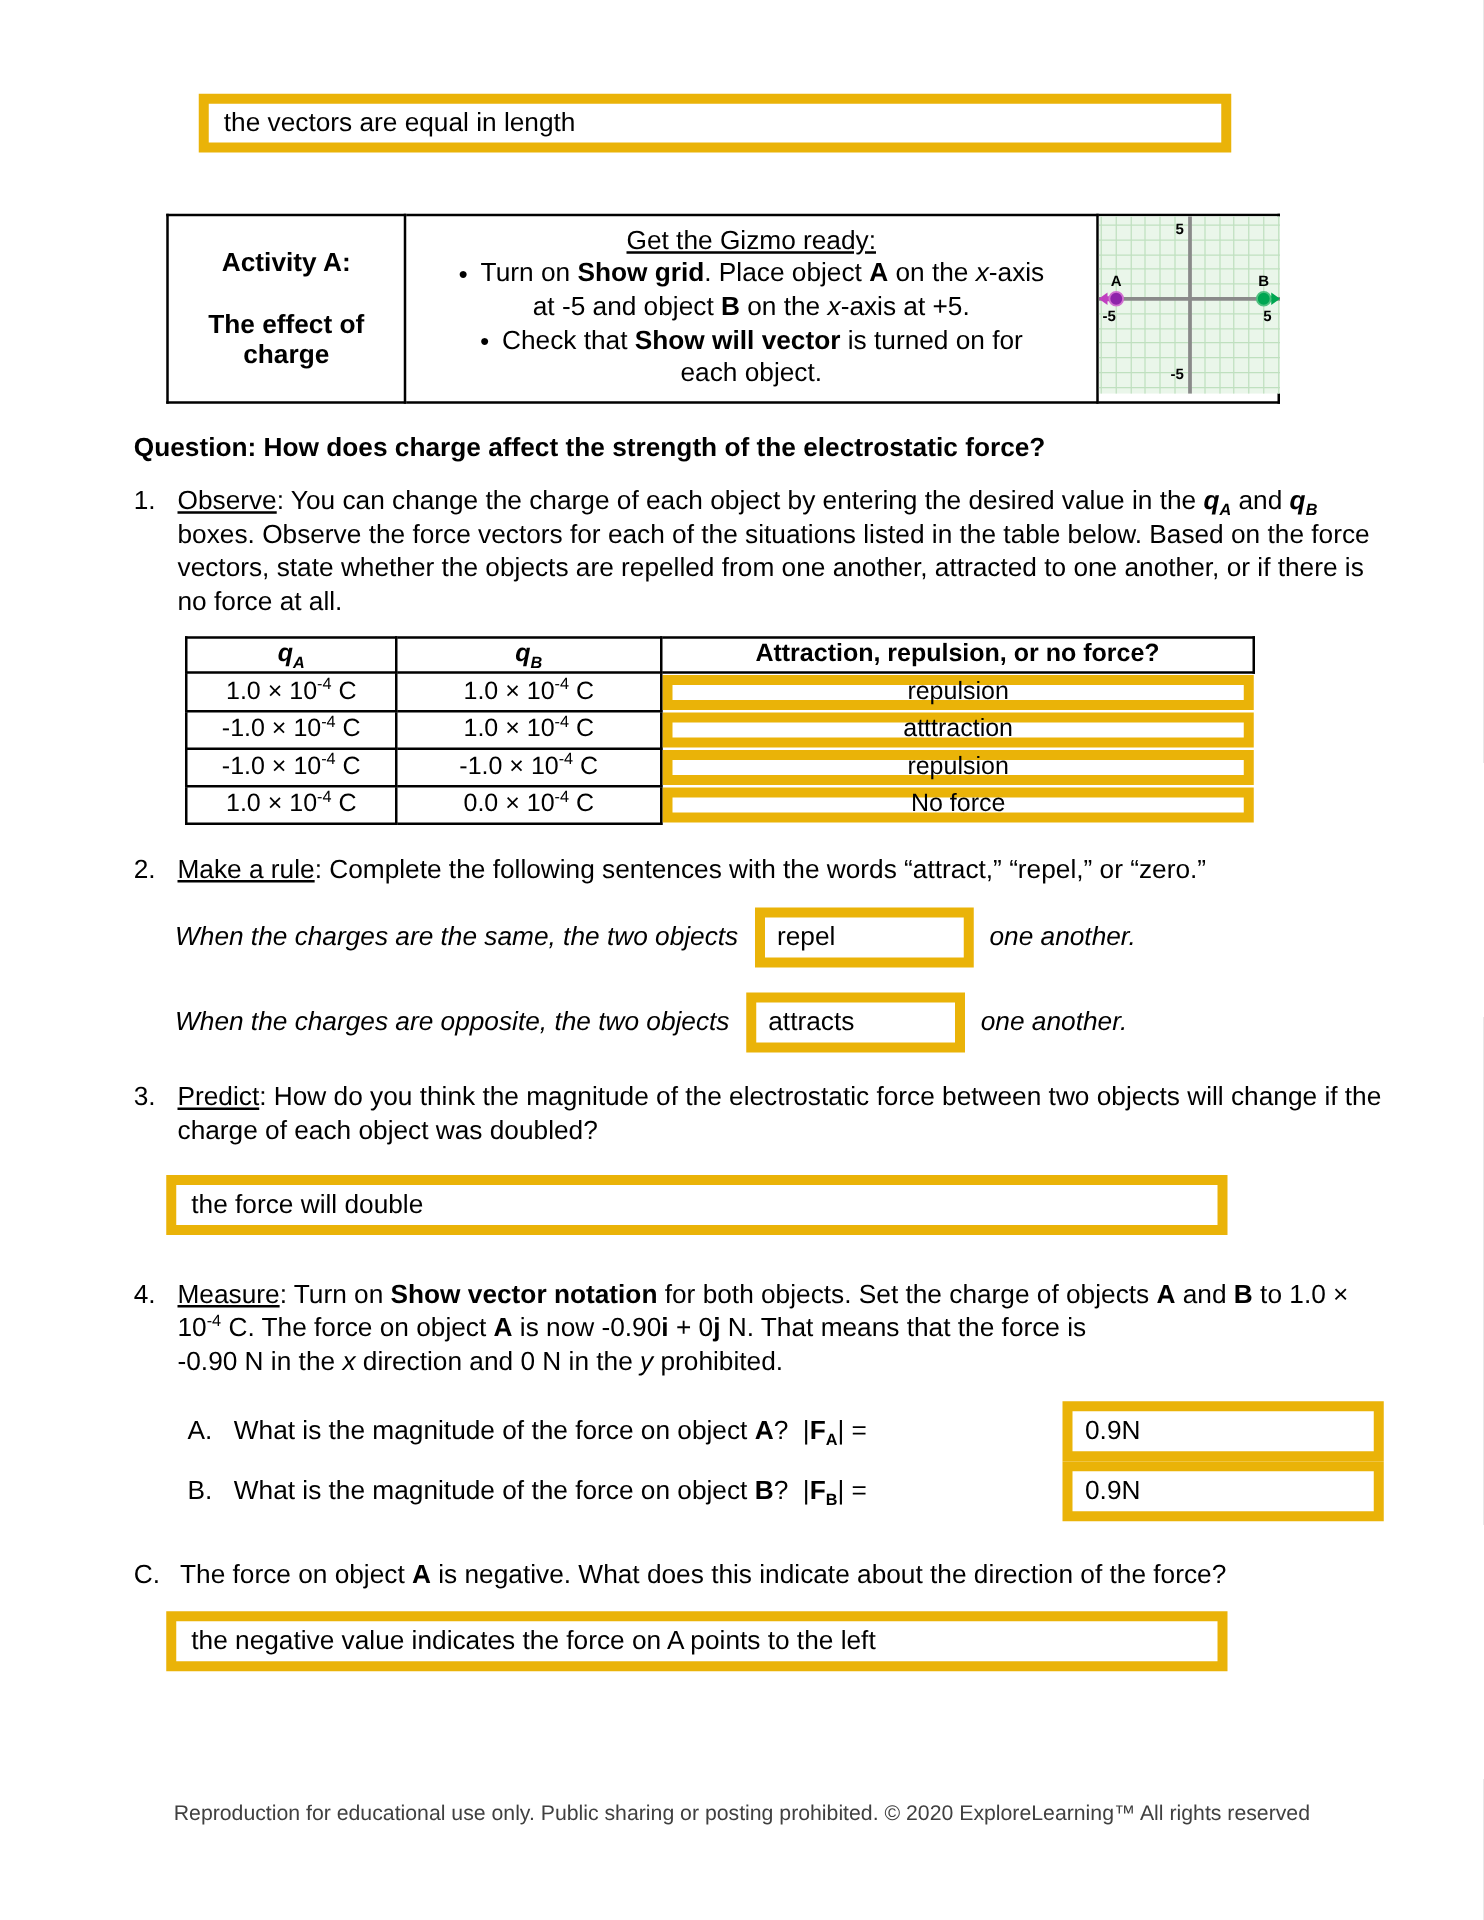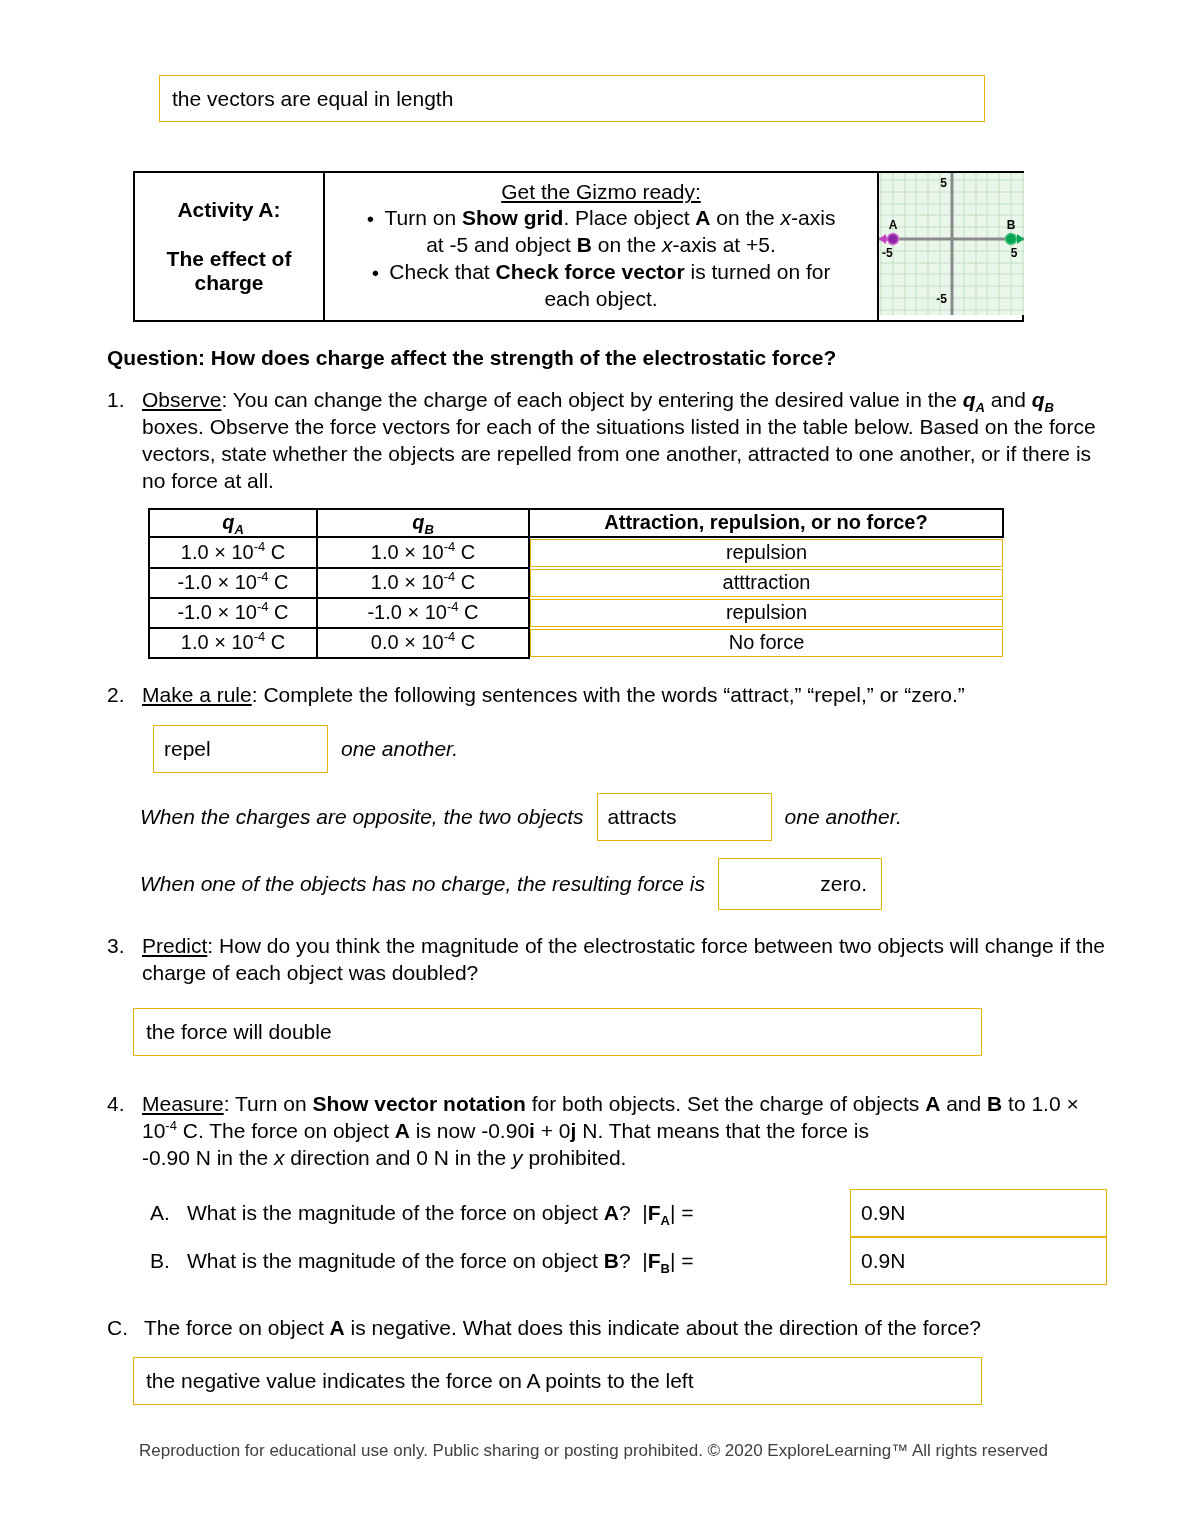--- a/index.html
+++ b/index.html
@@ -15,21 +15,21 @@
     overflow: hidden;
   }
   .content { padding: 0 80px 0 107px; }
   .b { font-weight: bold; }
   .i { font-style: italic; }
   .bi { font-weight: bold; font-style: italic; }
   .ul { text-decoration: underline; }
   sup.e { font-size: 13px; vertical-align: super; line-height: 0; }
   sub.s { font-size: 13px; vertical-align: sub; line-height: 0; }
 
-  .obox { border: 1px solid #eab308; background: #fff; }
+  .obox { border: 8px solid #eab308; background: #fff; }
 
   .top-box {
     margin: 75px 0 0 52px;
     width: 826px; height: 47px;
     display: flex; align-items: center;
     padding-left: 12px;
   }
 
   
   .activity-table {
@@ -128,21 +128,21 @@
           <div class="t1">Activity A:</div>
           <div class="t2">The effect of charge</div>
         </td>
         <td class="act-ready">
           <div class="ready-head">Get the Gizmo ready:</div>
           <div class="blt">
             <span class="bullet-icon"></span><span>Turn on </span><span class="b">Show grid</span><span>. Place object </span><span class="b">A</span><span> on the </span><span class="i">x</span><span>-axis</span><br>
             <span>at -5 and object </span><span class="b">B</span><span> on the </span><span class="i">x</span><span>-axis at +5.</span>
           </div>
           <div class="blt">
-            <span class="bullet-icon"></span><span>Check that </span><span class="b">Check force vector</span><span> is turned on for</span><br>
+            <span class="bullet-icon"></span><span>Check that </span><span class="b">Show will vector</span><span> is turned on for</span><br>
             <span>each object.</span>
           </div>
         </td>
         <td class="act-graph">
           <svg width="145" height="142" viewBox="0 0 145 142">
             <rect x="0" y="0" width="145" height="142" fill="#EAF6EA"></rect>
             <g stroke="#BFE0BF" stroke-width="1">
               <line x1="2" y1="0" x2="2" y2="142"></line>
                   <line x1="14" y1="0" x2="14" y2="142"></line>
                   <line x1="26" y1="0" x2="26" y2="142"></line>
@@ -248,40 +248,35 @@
       </table>
 
     <div class="item" style="margin-top:23px;">
       <div class="item-num">2.</div>
       <div class="item-body">
         <span class="ul">Make a rule</span><span>: Complete the following sentences with the words “attract,” “repel,” or “zero.”</span>
       </div>
     </div>
 
     <div class="rule-row r1">
+      <span>When the charges are the same, the two objects</span>
       <div class="obox fill">
           <span>repel</span>
         </div>
       <span>one another.</span>
     </div>
 
     <div class="rule-row r2">
       <span>When the charges are opposite, the two objects</span>
       <div class="obox fill">
           <span>attracts</span>
         </div>
       <span>one another.</span>
     </div>
 
-    <div class="rule-row r3">
-      <span>When one of the objects has no charge, the resulting force is</span>
-      <div class="obox fill">
-          <span>zero.</span>
-        </div>
-    </div>
 
     <div class="item" style="margin-top:23px;">
       <div class="item-num">3.</div>
       <div class="item-body">
         <span class="ul">Predict</span><span>: How do you think the magnitude of the electrostatic force between two objects will change if the charge of each object was doubled?</span>
       </div>
     </div>
 
     <div class="obox wide-box q3box">
       <span>the force will double</span>

